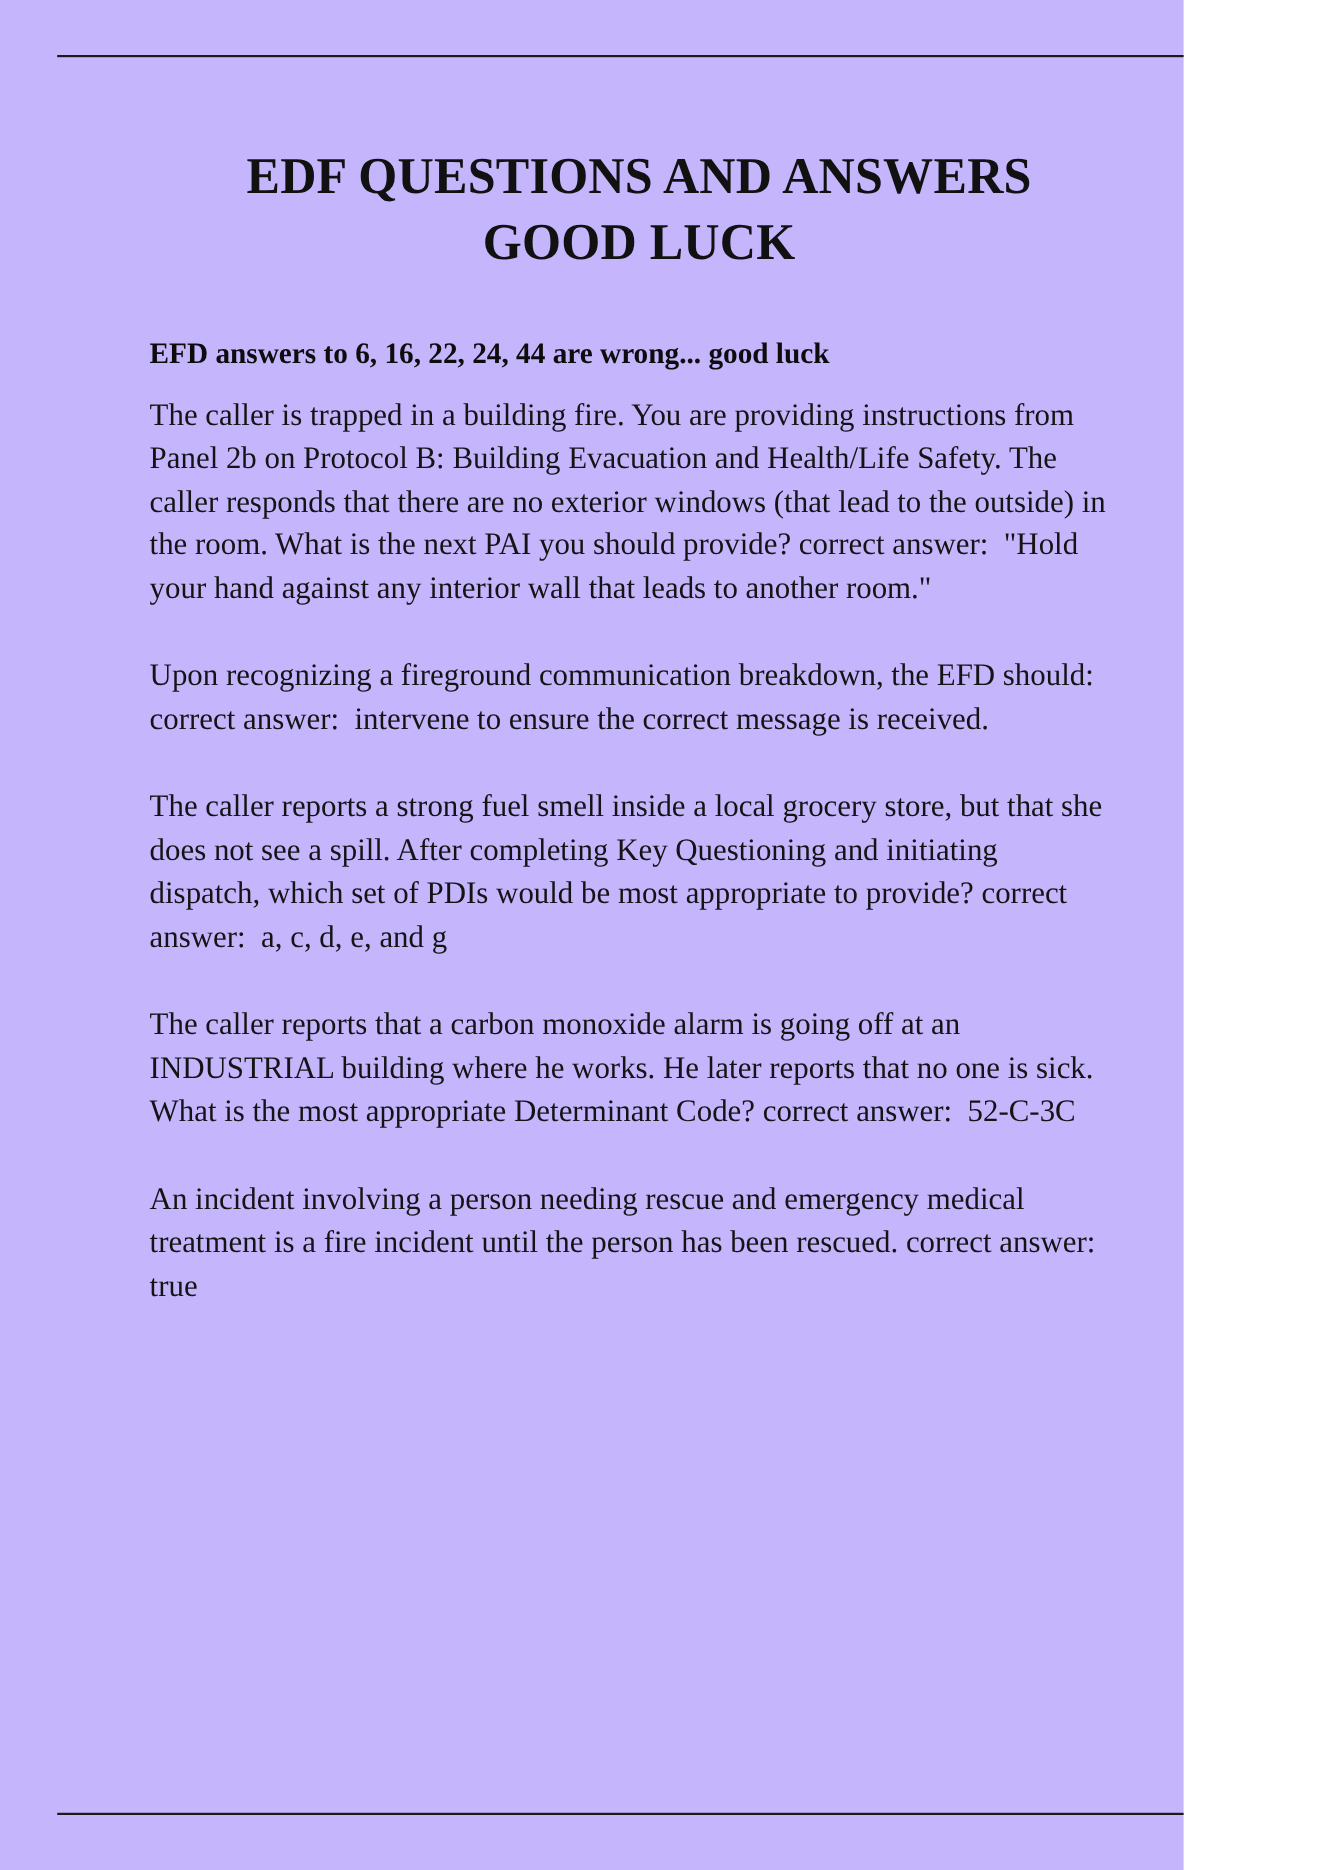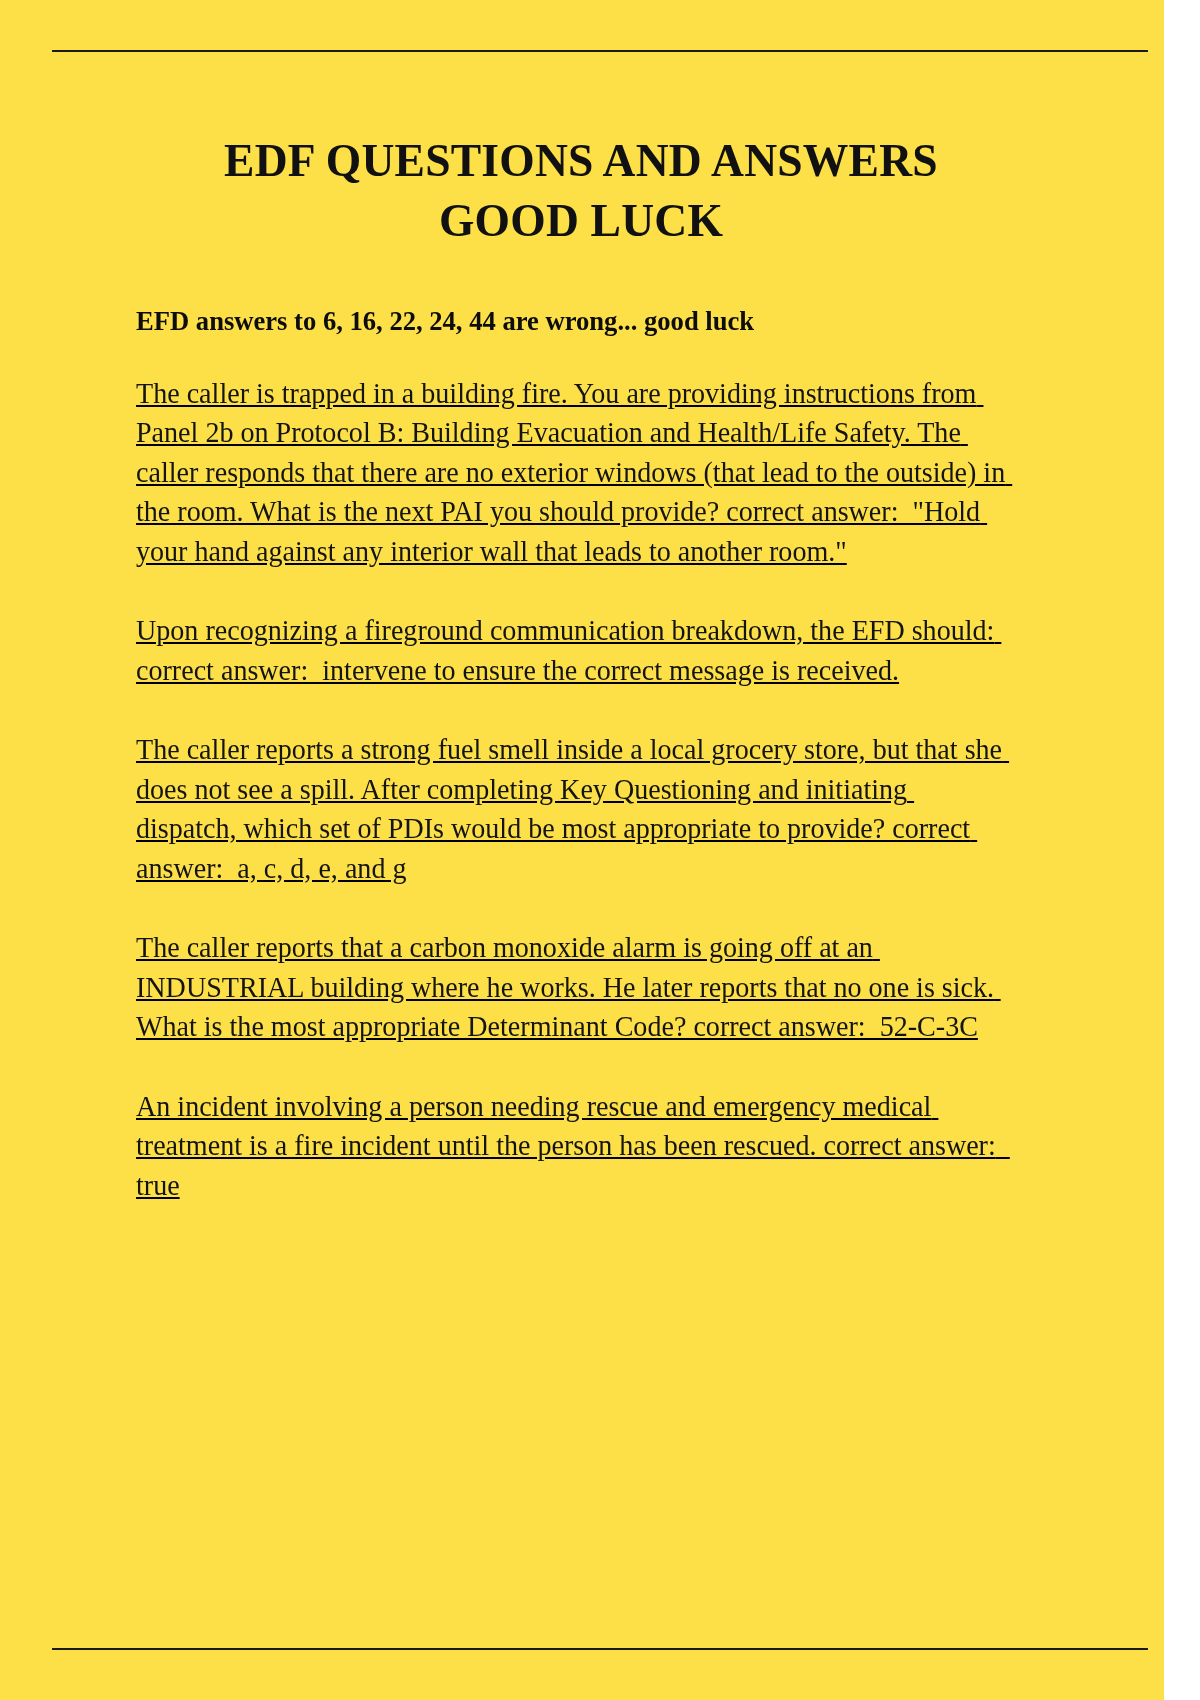--- a/index.html
+++ b/index.html
@@ -10,24 +10,24 @@
   body {
     width: 1200px;
     height: 1700px;
     font-family: "Liberation Serif", "DejaVu Serif", serif;
     color: #000000;
     -webkit-font-smoothing: antialiased;
   }
 
   .page {
     position: relative;
-    width: 1164px;
+    width: 1076px;
     height: 1700px;
     box-sizing: border-box;
-    background: #fde047;
+    background: #c4b5fd;
     overflow: hidden;
   }
 
   .rule {
     position: absolute;
     left: 52px;
     width: 1096px;
     height: 2px;
     background: #1a1a1a;
   }
@@ -63,22 +63,21 @@
     font-weight: bold;
     font-size: 27px;
     line-height: 1.2;
     color: #0d0d0d;
     margin-top: 55px;
     transform: scaleX(0.985);
     transform-origin: left top;
   }
 
   .paragraphs {
-    margin-top: 36px;
-    text-decoration: underline;
+    margin-top: 20px;
   }
 
   .para {
     margin: 0 0 40px 0;
     font-size: 28.5px;
     line-height: 39.5px;
     color: #141414;
     text-align: left;
     transform: scaleX(0.985);
     transform-origin: left top;

